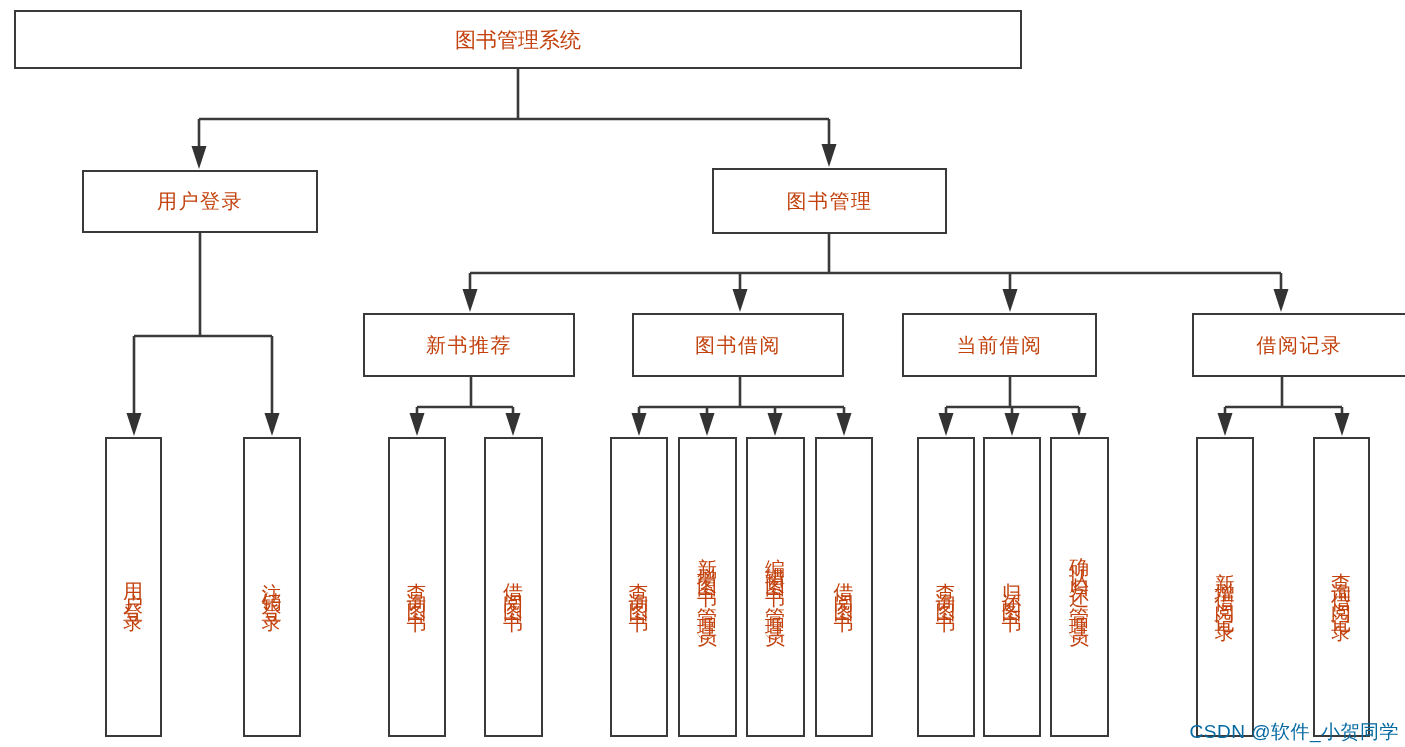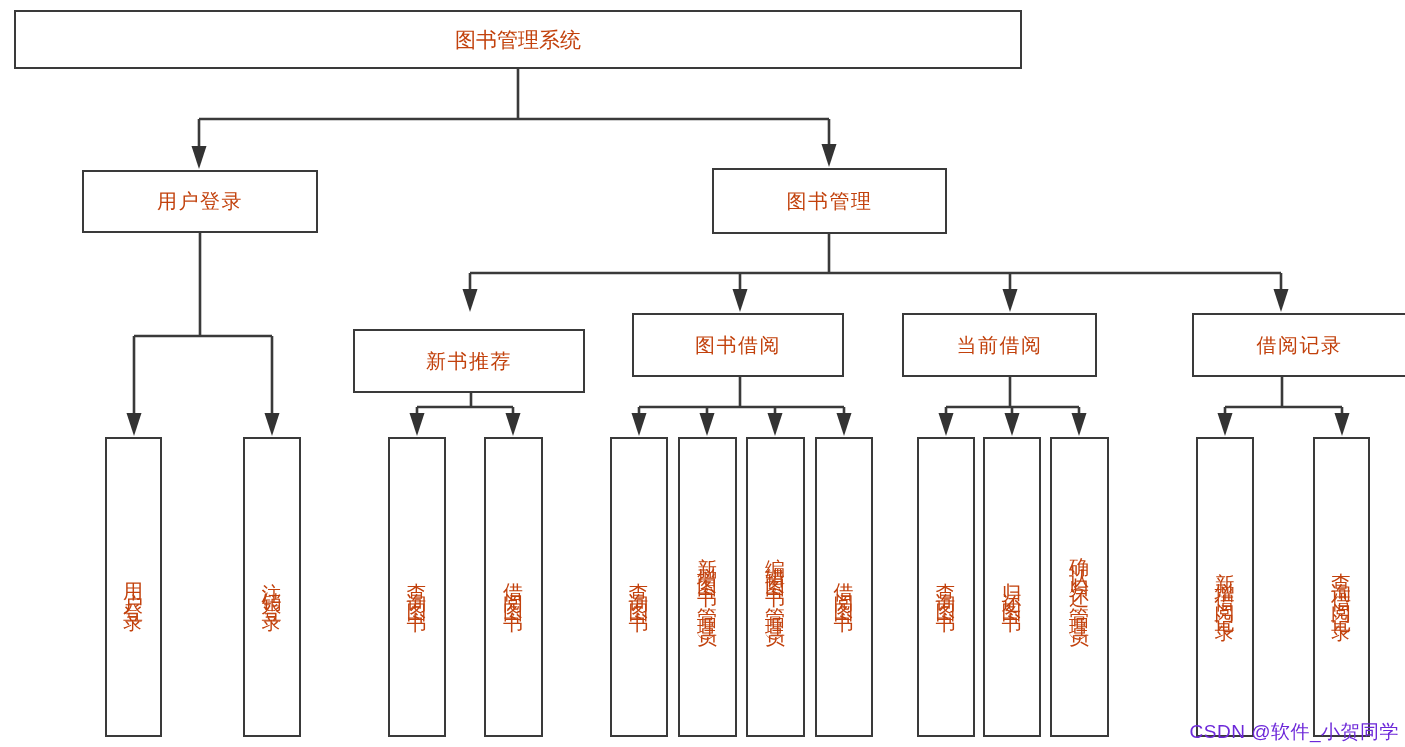--- a/index.html
+++ b/index.html
@@ -19,21 +19,21 @@
   }
   .node.h{font-size:20px;letter-spacing:1.5px;}
   .node.root{font-size:21px;}
   .node.leaf span{
     writing-mode:vertical-rl;text-orientation:mixed;
     font-size:20px;letter-spacing:10px;line-height:1;
     white-space:nowrap;
   }
   .watermark{
     position:absolute;right:6px;bottom:2px;
-    color:#6d28d9;font-size:19px;letter-spacing:0.5px;
+    color:#0369a1;font-size:19px;letter-spacing:0.5px;
     white-space:nowrap;
   }
 </style>
 </head>
 <body>
 
 <div class="canvas">
 
   <svg class="connectors" viewBox="0 0 1405 747">
 
@@ -69,21 +69,21 @@
     <path d="M1282 377 V407 M1225 407 H1342 M1225 407 V417 M1342 407 V417"></path>
     <polygon points="1217.5,413 1232.5,413 1225,436"></polygon>
     <polygon points="1334.5,413 1349.5,413 1342,436"></polygon>
   </svg>
 
   <div class="node root" style="left:14px;top:10px;width:1008px;height:59px;">图书管理系统</div>
 
   <div class="node h" style="left:82px;top:170px;width:236px;height:63px;">用户登录</div>
   <div class="node h" style="left:712px;top:168px;width:235px;height:66px;">图书管理</div>
 
-  <div class="node h" style="left:353px;top:313px;width:232px;height:64px;margin-top:16px;">新书推荐</div>
+  <div class="node h" style="left:363px;top:313px;width:212px;height:64px;">新书推荐</div>
   <div class="node h" style="left:632px;top:313px;width:212px;height:64px;">图书借阅</div>
   <div class="node h" style="left:902px;top:313px;width:195px;height:64px;">当前借阅</div>
   <div class="node h" style="left:1192px;top:313px;width:215px;height:64px;">借阅记录</div>
 
   <div class="node leaf" style="left:105px;top:437px;width:57px;height:300px;">
     <span>用户登录</span>
   </div>
   <div class="node leaf" style="left:243px;top:437px;width:58px;height:300px;">
     <span>注销登录</span>
   </div>

